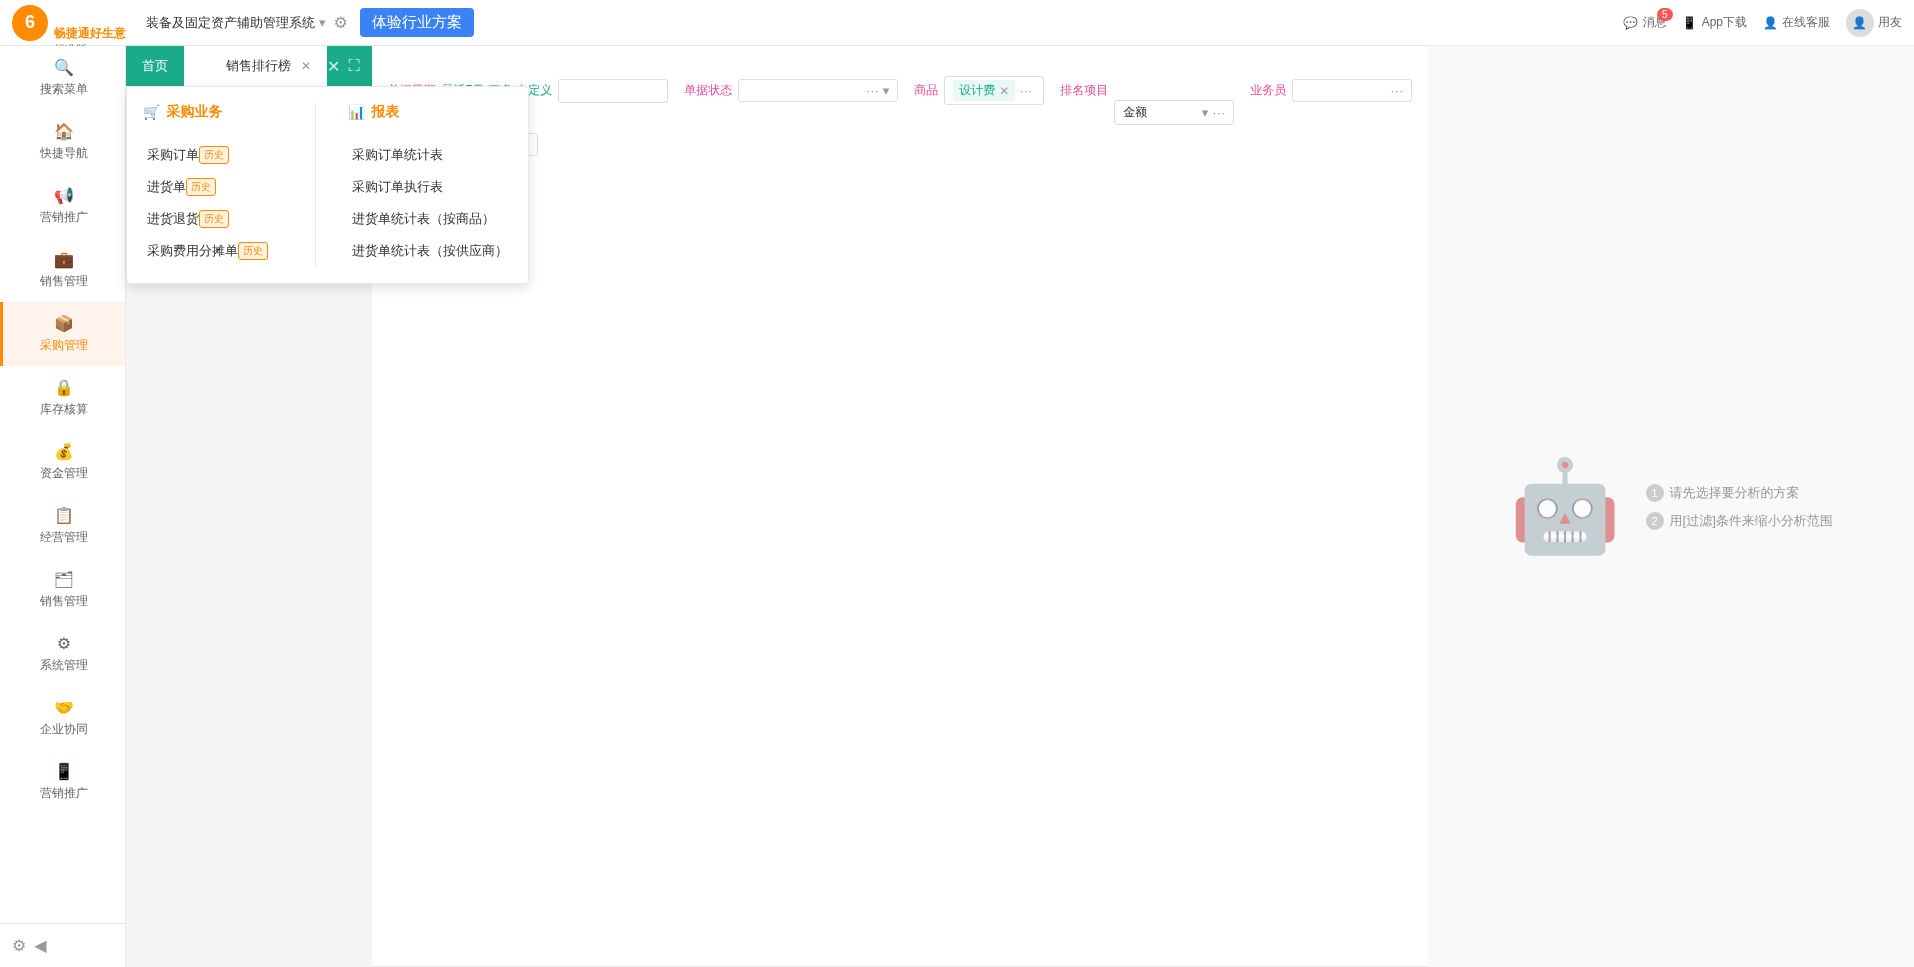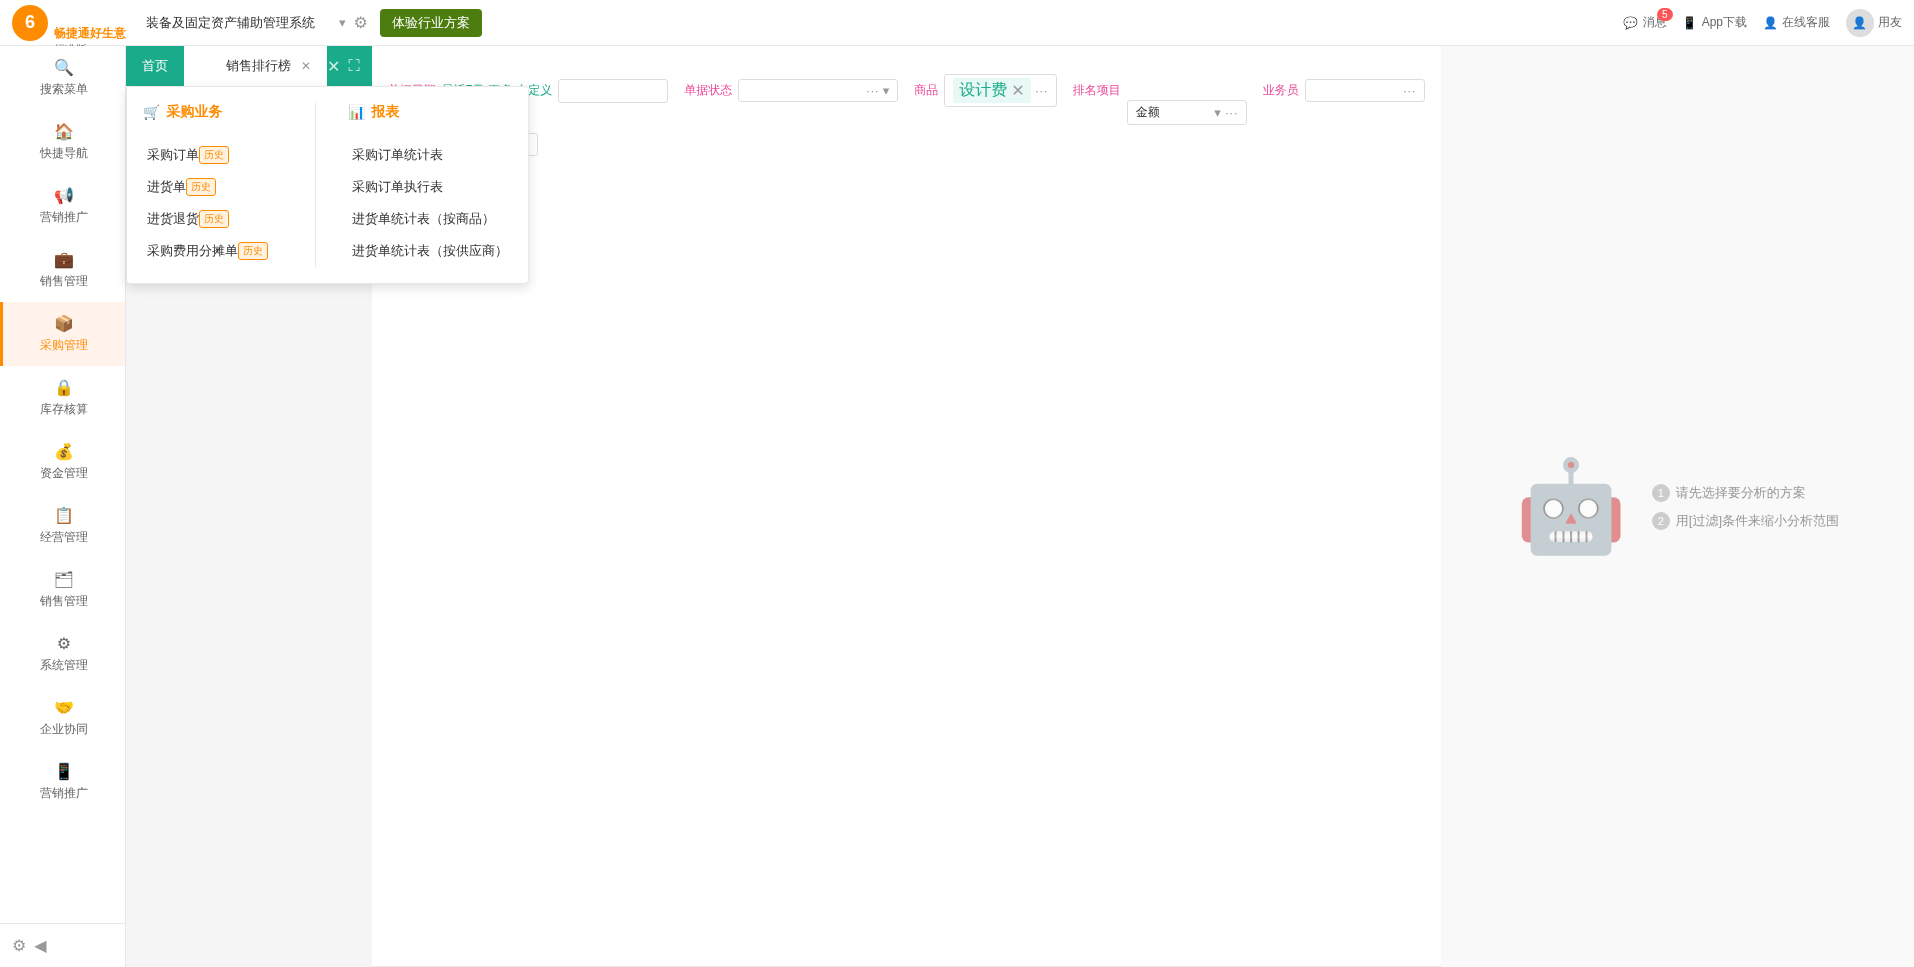--- a/index.html
+++ b/index.html
@@ -10,24 +10,24 @@
     .top-bar { height: 46px; background: #fff; display: flex; align-items: center; padding: 0 12px; border-bottom: 1px solid #e8e8e8; flex-shrink: 0; }
     .main-area { display: flex; flex: 1; overflow: hidden; }
     .sidebar { width: 126px; background: #fff; border-right: 1px solid #e8e8e8; display: flex; flex-direction: column; flex-shrink: 0; }
     .content-area { flex: 1; display: flex; flex-direction: row; overflow: hidden; }
 
     
     .logo-area { display: flex; align-items: center; gap: 6px; margin-right: 20px; }
     .logo-icon { width: 36px; height: 36px; background: #ff8c00; border-radius: 50%; display: flex; align-items: center; justify-content: center; color: white; font-size: 18px; font-weight: bold; }
     .logo-text { font-size: 11px; color: #666; line-height: 1.3; margin-top: 37px; }
     .logo-text .line1 { color: #ff8c00; font-size: 12px; font-weight: bold; }
-    .system-title { font-size: 13px; color: #333; margin-right: 24px; }
+    .system-title { font-size: 13px; color: #333; margin-right: 4px; }
     .title-dropdown { color: #999; cursor: pointer; margin-right: 8px; }
     .settings-icon { color: #999; cursor: pointer; margin-right: 12px; font-size: 16px; }
-    .industry-btn { background: #4d7c0f; color: white; border: none; border-radius: 4px; padding: 5px 12px; font-size: 13px; cursor: pointer; }
+    .industry-btn { background: #3b82f6; color: white; border: none; border-radius: 4px; padding: 5px 12px; font-size: 15px; cursor: pointer; }
     .top-bar-right { margin-left: auto; display: flex; align-items: center; gap: 16px; }
     .top-icon-item { display: flex; align-items: center; gap: 4px; color: #666; font-size: 12px; cursor: pointer; position: relative; }
     .badge { background: #f55; color: white; border-radius: 10px; font-size: 10px; padding: 1px 4px; position: absolute; top: -6px; right: -6px; min-width: 16px; text-align: center; }
     .user-avatar { width: 28px; height: 28px; background: #ddd; border-radius: 50%; display: flex; align-items: center; justify-content: center; color: #999; }
 
     
     .sidebar-item { display: flex; flex-direction: column; align-items: center; justify-content: center; padding: 12px 0; cursor: pointer; color: #666; font-size: 12px; gap: 4px; border-left: 3px solid transparent; }
     .sidebar-item.active { background: #fff3ec; color: #ff8c00; border-left-color: #ff8c00; }
     .sidebar-icon { font-size: 16px; }
     .sidebar-bottom { margin-top: auto; display: flex; padding: 12px; gap: 8px; border-top: 1px solid #e8e8e8; }
@@ -47,21 +47,21 @@
     .toolbar-btn { display: flex; align-items: center; gap: 4px; color: #666; font-size: 12px; cursor: pointer; }
     .query-btn { background: #ff8c00; color: white; border: none; border-radius: 4px; padding: 6px 20px; font-size: 13px; cursor: pointer; margin-left: auto; }
     .set-btn { background: #fff; color: #ff8c00; border: 1px solid #ff8c00; border-radius: 4px; padding: 5px 16px; font-size: 13px; cursor: pointer; }
 
     
     .filter-area { background: #fff; padding: 10px 16px; border-bottom: 1px solid #e8e8e8; flex-shrink: 0; }
     .filter-row { display: flex; align-items: center; gap: 16px; margin-bottom: 8px; flex-wrap: wrap; }
     .filter-item { display: flex; align-items: center; gap: 6px; }
     .filter-label { color: #ec4899; font-size: 12px; white-space: nowrap; }
     .filter-value { border: 1px solid #ddd; border-radius: 3px; padding: 4px 8px; font-size: 12px; color: #333; background: #fff; min-width: 100px; }
-    .tag-item { background: #e8f9f5; color: #1aab8b; border-radius: 3px; padding: 2px 6px; font-size: 16px; display: flex; align-items: center; gap: 4px; }
+    .tag-item { background: #e8f9f5; color: #1aab8b; border-radius: 3px; padding: 2px 6px; font-size: 12px; display: flex; align-items: center; gap: 4px; }
     .tag-close { cursor: pointer; color: #999; }
     .date-range { display: flex; align-items: center; gap: 4px; }
     .collapse-btn { display: flex; align-items: center; gap: 4px; color: #1aab8b; font-size: 12px; cursor: pointer; margin: 0 auto; }
     .more-link { color: #1aab8b; font-size: 12px; cursor: pointer; }
     .dots { color: #999; }
 
     
     .main-content { flex: 1; display: flex; align-items: center; justify-content: center; background: #f9f9f9; }
     .empty-hint { color: #999; font-size: 13px; display: flex; align-items: center; gap: 6px; }
     .hint-num { width: 18px; height: 18px; border-radius: 50%; background: #ccc; color: white; font-size: 11px; display: flex; align-items: center; justify-content: center; }

